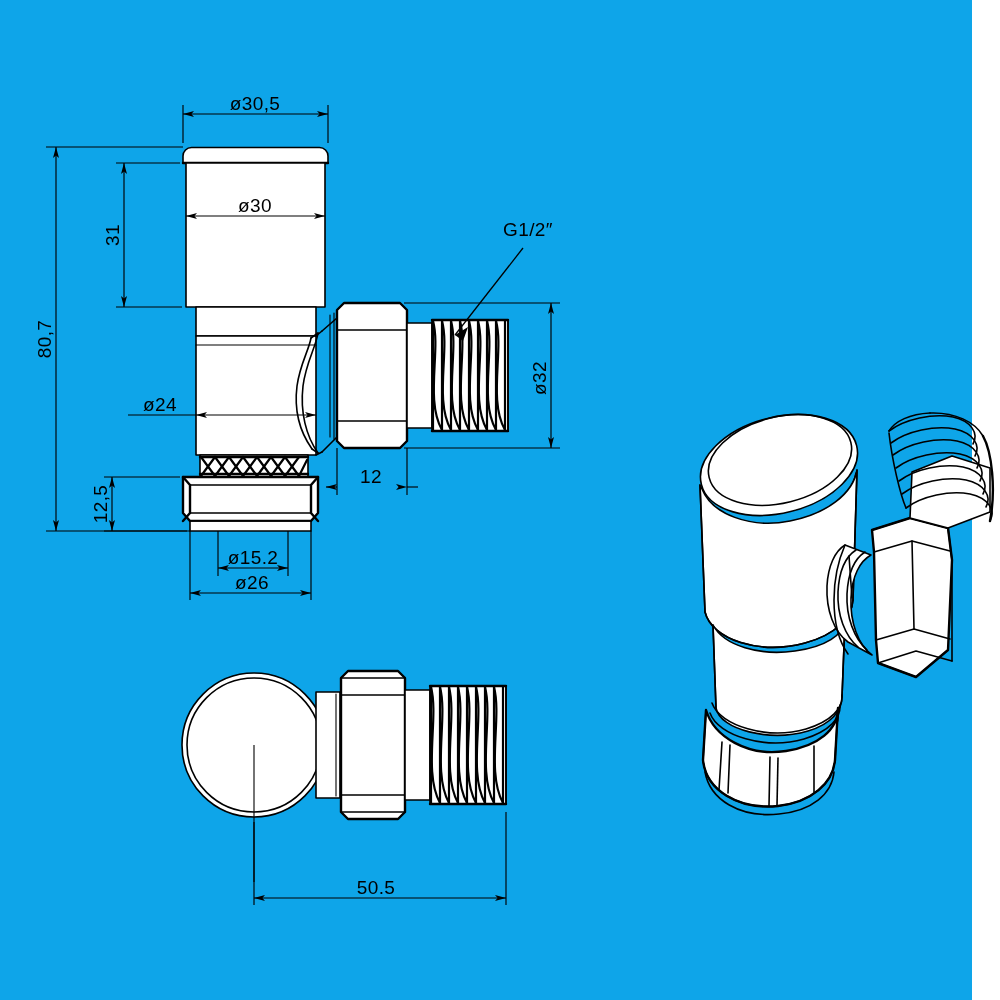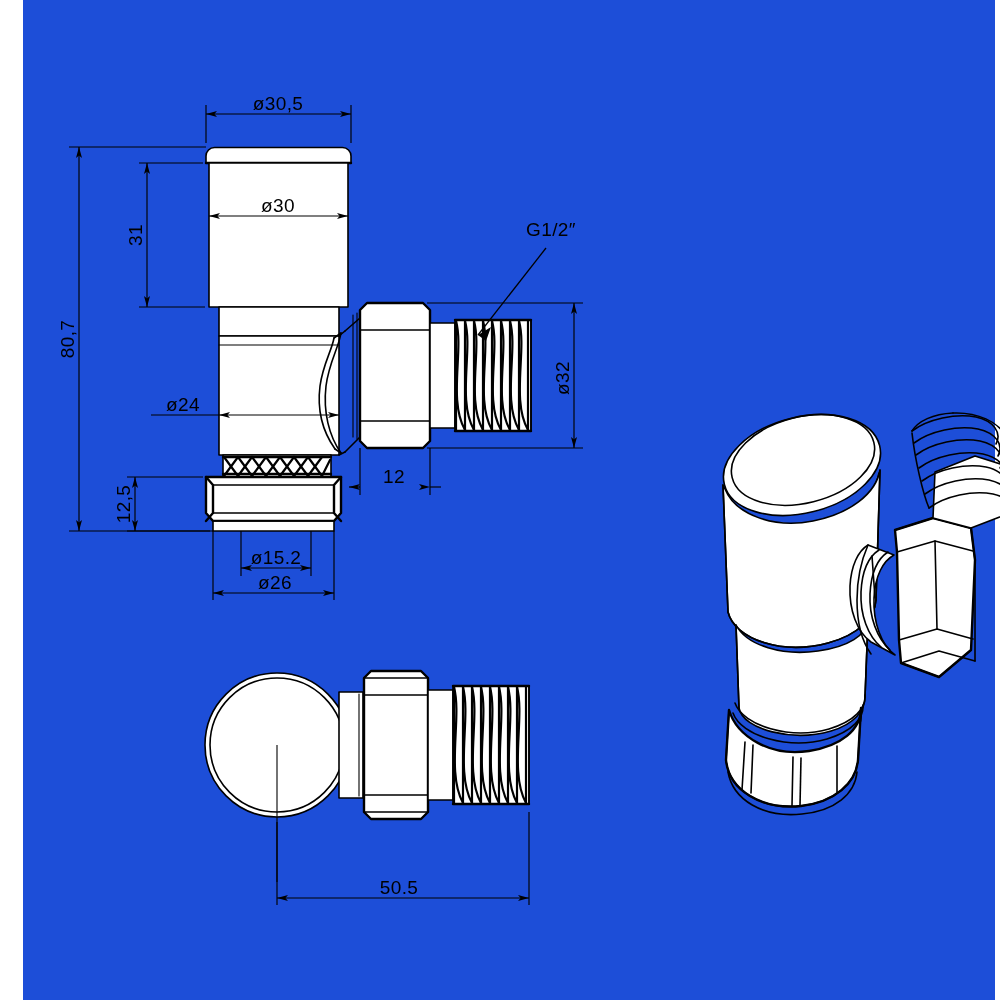--- a/index.html
+++ b/index.html
@@ -10,22 +10,21 @@
   body {
     width: 1000px;
     height: 1000px;
     font-family: "Liberation Sans", sans-serif;
     overflow: hidden;
   }
   #sheet {
     position: relative;
     width: 972px;
     height: 1000px;
-    background: #1d4ed8;
-    margin-left: 23px;
+    background: #0ea5e9;
   }
   svg#drawing {
     display: block;
     width: 1000px;
     height: 1000px;
   }
   .ln { stroke: #000000; fill: none; stroke-width: 1.6; stroke-linecap: round; stroke-linejoin: round; }
   .ln-thin { stroke: #000000; fill: none; stroke-width: 1.1; stroke-linecap: round; stroke-linejoin: round; }
   .ln-thick { stroke: #000000; fill: none; stroke-width: 2.4; stroke-linecap: round; stroke-linejoin: round; }
   .dim { stroke: #000000; fill: none; stroke-width: 1.15; stroke-linecap: butt; }

